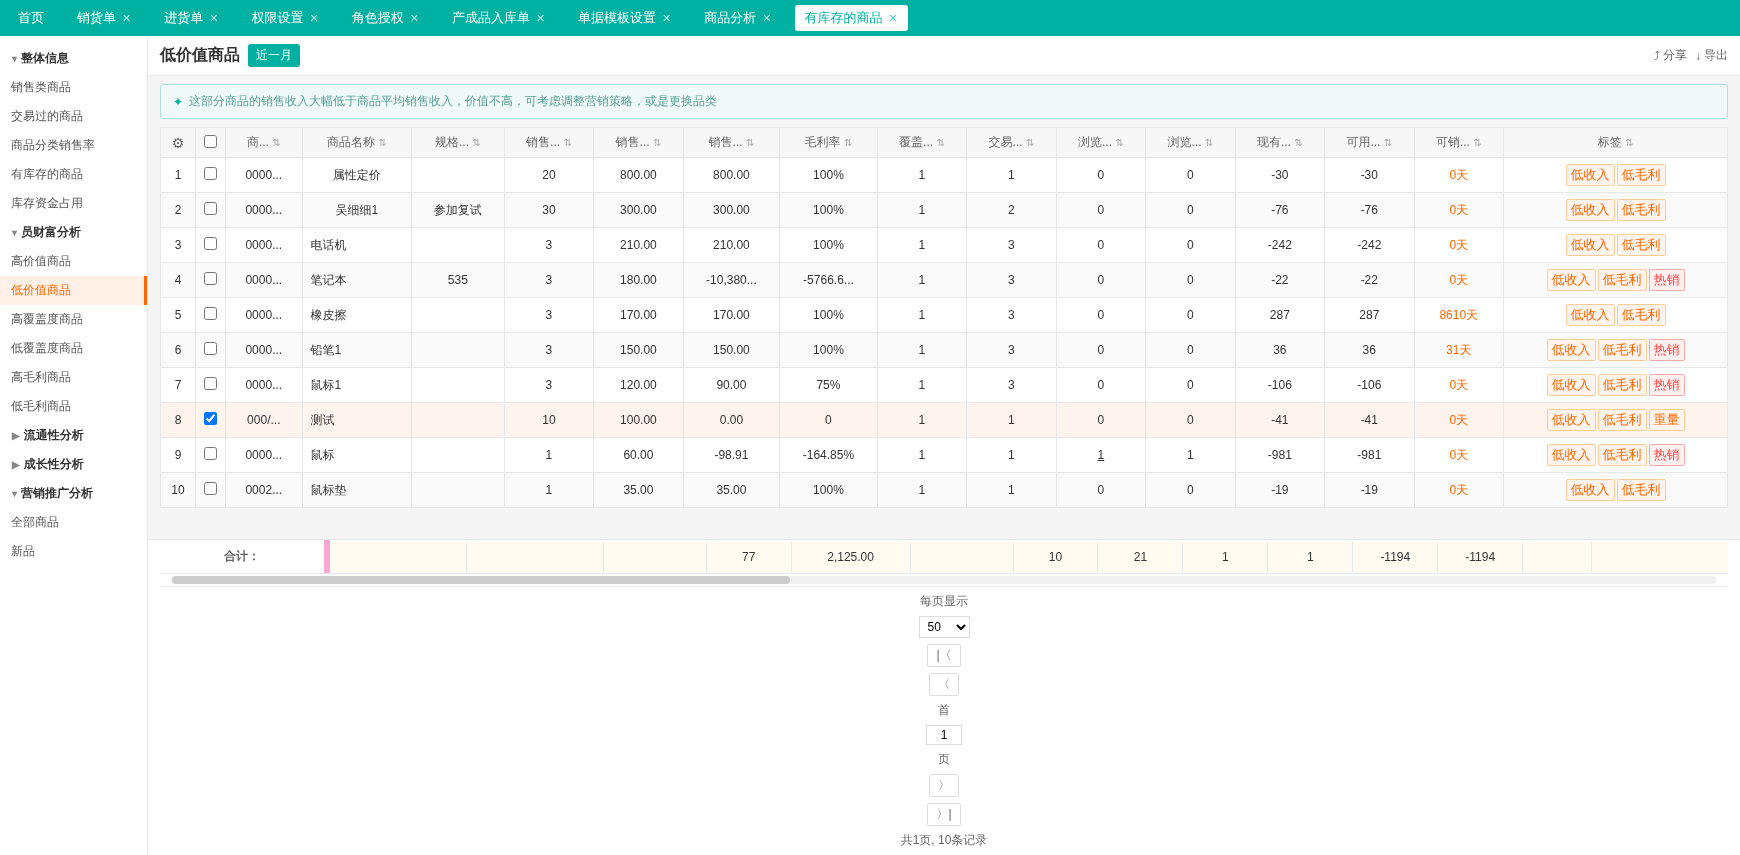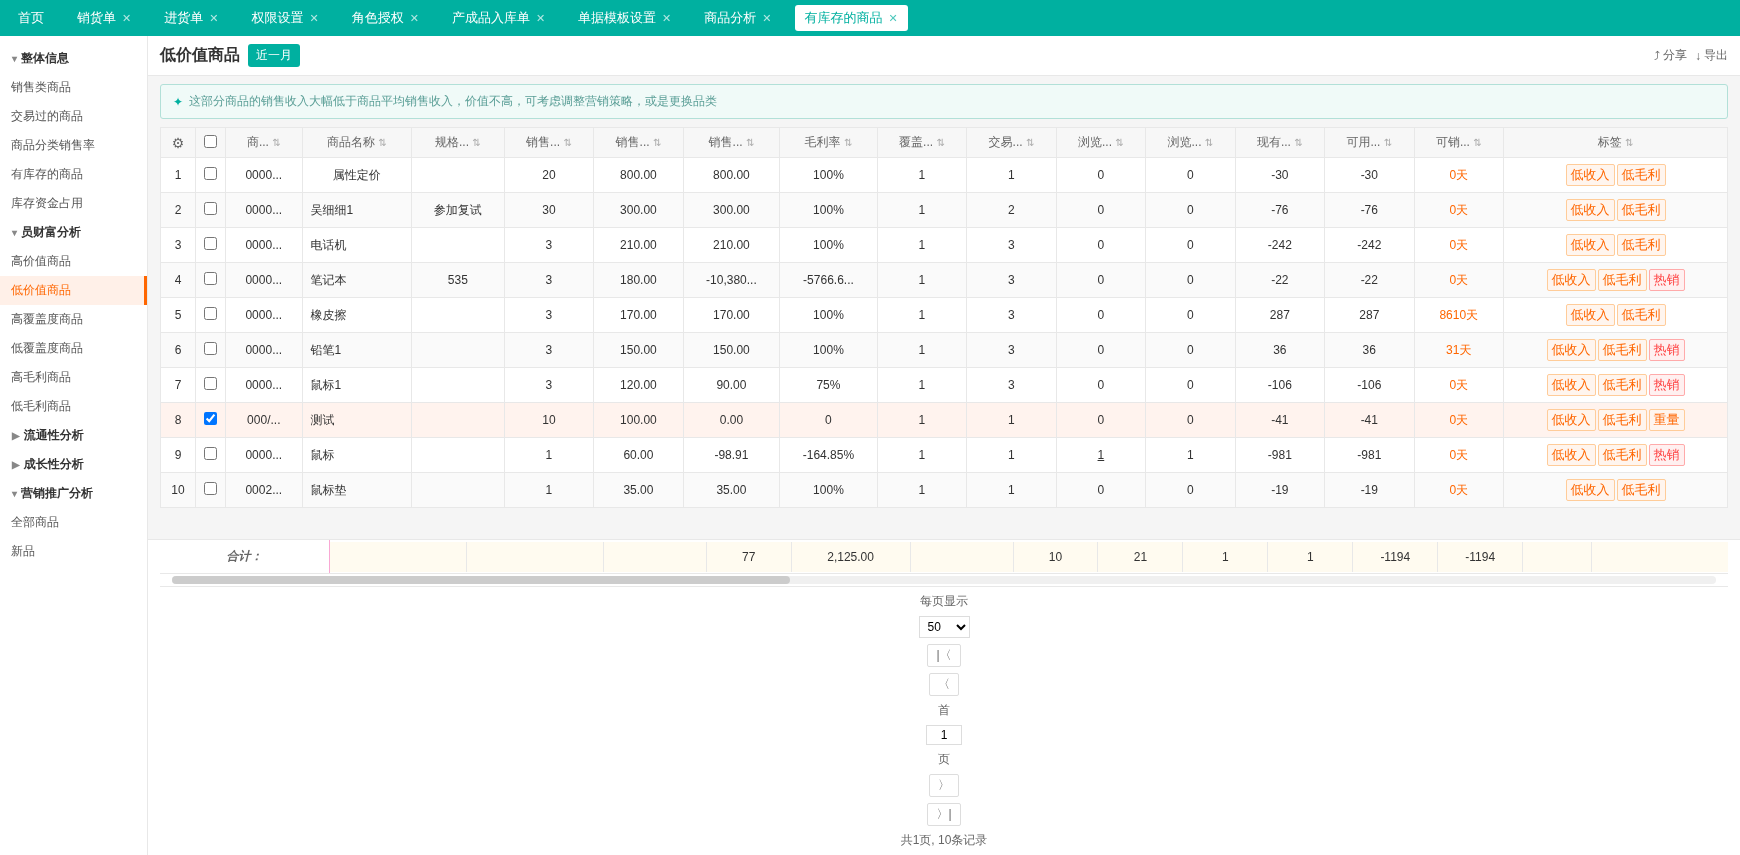--- a/index.html
+++ b/index.html
@@ -51,21 +51,21 @@
     .tag-hot { color: #ff4444; border: 1px solid #ffaaaa; background: #fff0f0; }
     .tag-overstock { color: #ff6600; border: 1px solid #ffcc99; background: #fff5ee; }
     .days-tag { color: #ff6600; font-size: 12px; }
     .underline { text-decoration: underline; cursor: pointer; color: #333; }
     .col-check { width: 30px; }
     .col-setting { width: 35px; }
 
     
     .footer { background: #fff; border-top: 1px solid #e8e8e8; padding: 0 12px; }
     .summary-row { display: flex; align-items: center; border-bottom: 1px solid #e8e8e8; }
-    .summary-label { padding: 8px 12px; color: #666; font-weight: bold; border-right: 1px solid #f9a8d4; width: 170px; text-align: center; font-style: italic; }
+    .summary-label { padding: 8px 12px; color: #666; font-weight: bold; border-right: 6px solid #f9a8d4; width: 170px; text-align: center; }
     .summary-values { display: flex; flex: 1; }
     .summary-cell { padding: 8px; text-align: center; border-right: 1px solid #e8e8e8; background: #fffbf0; font-size: 12px; color: #333; }
     
     
     .pagination { display: flex; align-items: center; justify-content: flex-end; padding: 6px 12px; gap: 6px; background: #fff; border-top: 1px solid #e8e8e8; flex-direction: column; }
     .pagination-text { color: #666; font-size: 12px; }
     .pagination-btn { border: 1px solid #ddd; background: #fff; padding: 2px 8px; cursor: pointer; border-radius: 2px; color: #666; font-size: 12px; }
     .page-num-input { border: 1px solid #ddd; width: 36px; text-align: center; padding: 2px; font-size: 12px; }
     .per-page-select { border: 1px solid #ddd; padding: 2px 4px; font-size: 12px; background: #fff; cursor: pointer; }
     .scrollbar-track { height: 8px; background: #f0f0f0; border-radius: 4px; margin: 2px 12px; }
@@ -223,21 +223,21 @@
     <td>0</td>
     <td>-30</td>
     <td>-30</td>
     <td><span class="days-tag">0天</span></td>
     <td><span class="tag tag-low-income">低收入</span><span class="tag tag-low-income">低毛利</span></td>
   </tr>
             <tr>
     <td>2</td>
     <td class="checkbox-cell"><input type="checkbox" style=""></td>
     <td>0000...</td>
-    <td style="text-align:left;">吴细细1</td>
+    <td style="text-align:center;">吴细细1</td>
     <td>参加复试</td>
     <td>30</td>
     <td>300.00</td>
     <td>300.00</td>
     <td>100%</td>
     <td>1</td>
     <td>2</td>
     <td><span class="">0</span></td>
     <td>0</td>
     <td>-76</td>

